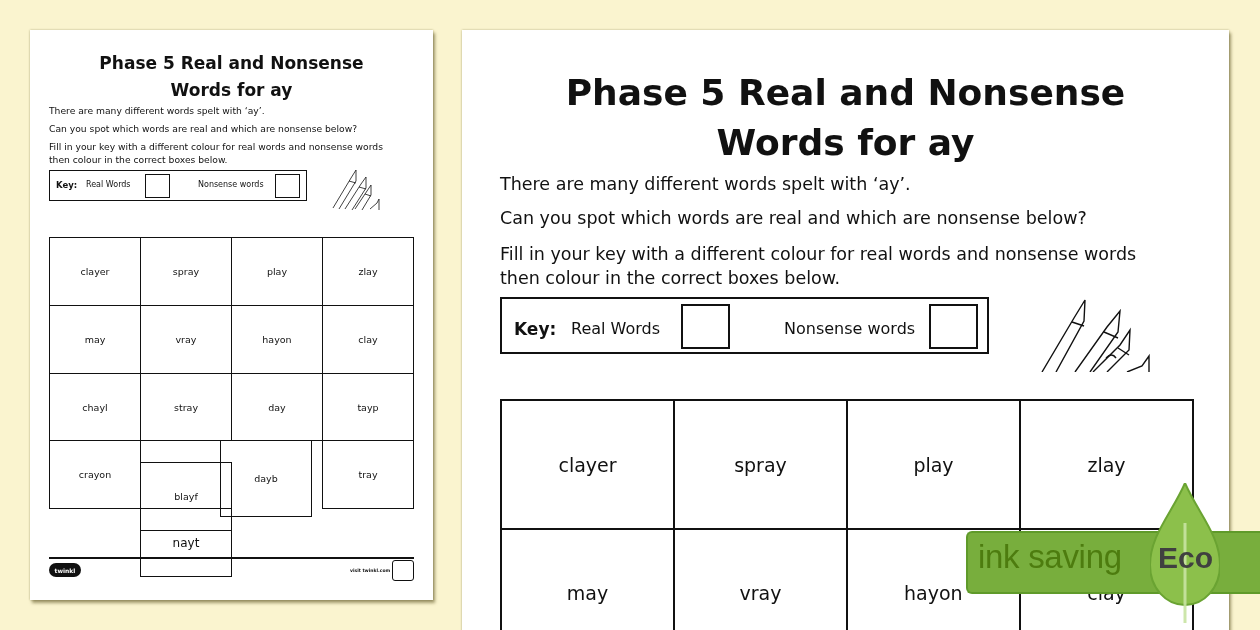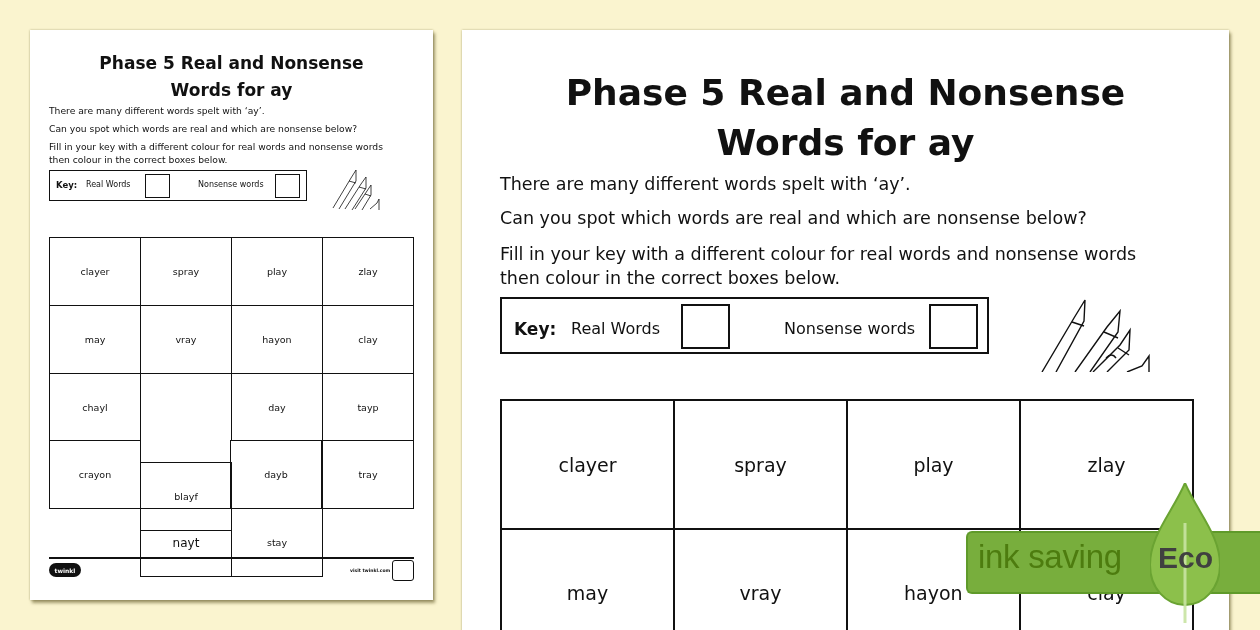--- a/index.html
+++ b/index.html
@@ -83,30 +83,30 @@
   <div class="cell" style="left:110px; top:179px; width:92px; height:69px; font-size:9.5px;">spray</div>
   <div class="cell" style="left:201px; top:179px; width:92px; height:69px; font-size:9.5px;">play</div>
   <div class="cell" style="left:292px; top:179px; width:92px; height:69px; font-size:9.5px;">zlay</div>
 
   <div class="cell" style="left:19px; top:247px; width:92px; height:69px; font-size:9.5px;">may</div>
   <div class="cell" style="left:110px; top:247px; width:92px; height:69px; font-size:9.5px;">vray</div>
   <div class="cell" style="left:201px; top:247px; width:92px; height:69px; font-size:9.5px;">hayon</div>
   <div class="cell" style="left:292px; top:247px; width:92px; height:69px; font-size:9.5px;">clay</div>
 
   <div class="cell" style="left:19px; top:315px; width:92px; height:68px; font-size:9.5px;">chayl</div>
+  <div class="cell" style="left:110px; top:315px; width:92px; height:68px; font-size:9.5px;">stray</div>
   <div class="cell" style="left:201px; top:315px; width:92px; height:68px; font-size:9.5px;text-align:right;">day</div>
   <div class="cell" style="left:19px; top:382px; width:92px; height:69px; font-size:9.5px;">crayon</div>
 
   <div class="cell" style="left:292px; top:315px; width:92px; height:68px; font-size:9.5px;">tayp</div>
   <div class="cell" style="left:110px; top:404px; width:92px; height:69px; font-size:9.5px;">blayf</div>
-  <div class="cell" style="left:200px; top:382px; width:92px; height:69px; font-size:9.5px;">dayb</div>
+  <div class="cell" style="left:190px; top:382px; width:92px; height:77px; font-size:9.5px;">dayb</div>
   <div class="cell" style="left:292px; top:382px; width:92px; height:69px; font-size:9.5px;">tray</div>
 
   <div class="cell" style="left:110px; top:450px; width:92px; height:69px; font-size:12px;">nayt</div>
-  <div class="cell" style="left:201px; top:450px; width:92px; height:69px; font-size:9.5px;">stay</div>
 
   <div class="footer-line" style="left:19px; top:527px; width:365px; height:2px;"></div>
   <div class="logo-cloud" style="left:19px; top:533px; width:32px; height:14px; font-size:6px;">twinkl</div>
   <div class="footer-text" style="left:320px; top:538px;">visit twinkl.com</div>
   <div class="badge" style="left:362px; top:530px; width:20px; height:19px;"></div>
 </div>
 
 <div class="page" id="page-large">
   <div class="abs title">
     <div>Phase 5 Real and Nonsense</div>

